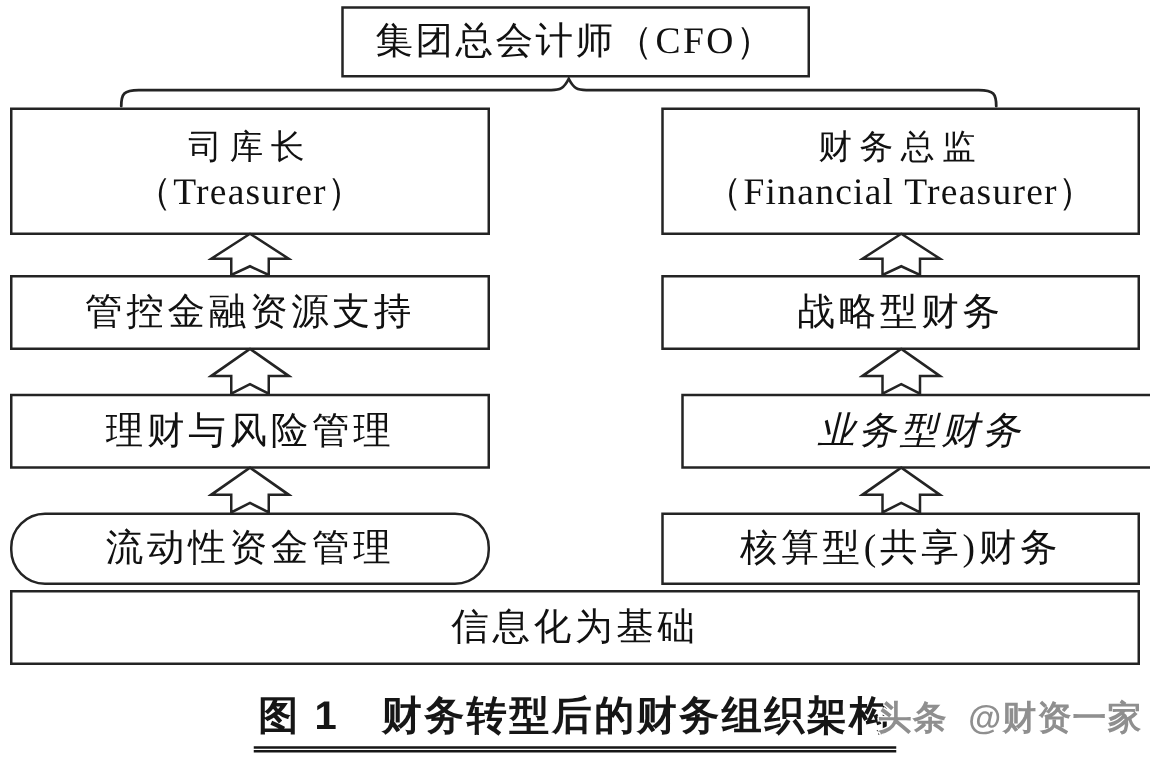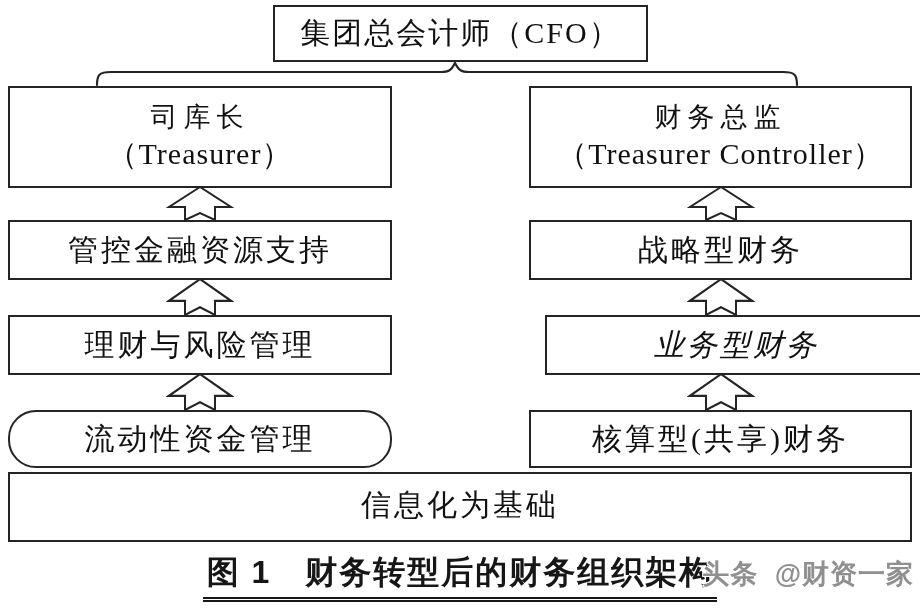--- a/index.html
+++ b/index.html
@@ -100,21 +100,21 @@
              C 459 71, 462 72, 469 72 L 783 72 C 795 72, 797 75, 797 85" fill="none" stroke="#242424" stroke-width="2.2" stroke-linecap="round"></path>
   </svg>
 
   <div class="box" style="left:8px; top:86px; width:384px; height:102px;">
     <span class="head-title">司库长</span>
     <span class="head-subtitle">（Treasurer）</span>
   </div>
 
   <div class="box" style="left:529px; top:86px; width:383px; height:102px;">
     <span class="head-title">财务总监</span>
-    <span class="head-subtitle">（Treasurer Controller）</span>
+    <span class="head-subtitle">（Financial Treasurer）</span>
   </div>
 
   <div class="box" style="left:8px; top:220px; width:384px; height:60px;">
     <span class="cjk">管控金融资源支持</span>
   </div>
   <div class="box" style="left:8px; top:315px; width:384px; height:60px;">
     <span class="cjk">理财与风险管理</span>
   </div>
   <div class="box" style="left:8px; top:410px; width:384px; height:58px;border-radius:28px;">
     <span class="cjk">流动性资金管理</span>
@@ -123,21 +123,21 @@
   <div class="box" style="left:529px; top:220px; width:383px; height:60px;">
     <span class="cjk">战略型财务</span>
   </div>
   <div class="box" style="left:545px; top:315px; width:383px; height:60px;font-style:italic;">
     <span class="cjk">业务型财务</span>
   </div>
   <div class="box" style="left:529px; top:410px; width:383px; height:58px;">
     <span class="cjk">核算型(共享)财务</span>
   </div>
 
-  <div class="box" style="left:8px; top:472px; width:904px; height:70px;font-family:Liberation Mono, monospace;">
+  <div class="box" style="left:8px; top:472px; width:904px; height:60px;">
     <span class="cjk">信息化为基础</span>
   </div>
 
   <svg class="up-arrow" style="left:166px; top:186px; height:35px;" viewBox="0 0 68 35" preserveAspectRatio="none">
     <polygon points="34,1 3,21 19,21 19,34 34,27 49,34 49,21 65,21" fill="#ffffff" stroke="#242424" stroke-width="2"></polygon>
   </svg>
   <svg class="up-arrow" style="left:166px; top:278px; height:38px;" viewBox="0 0 68 35" preserveAspectRatio="none">
     <polygon points="34,1 3,21 19,21 19,34 34,27 49,34 49,21 65,21" fill="#ffffff" stroke="#242424" stroke-width="2"></polygon>
   </svg>
   <svg class="up-arrow" style="left:166px; top:373px; height:38px;" viewBox="0 0 68 35" preserveAspectRatio="none">

